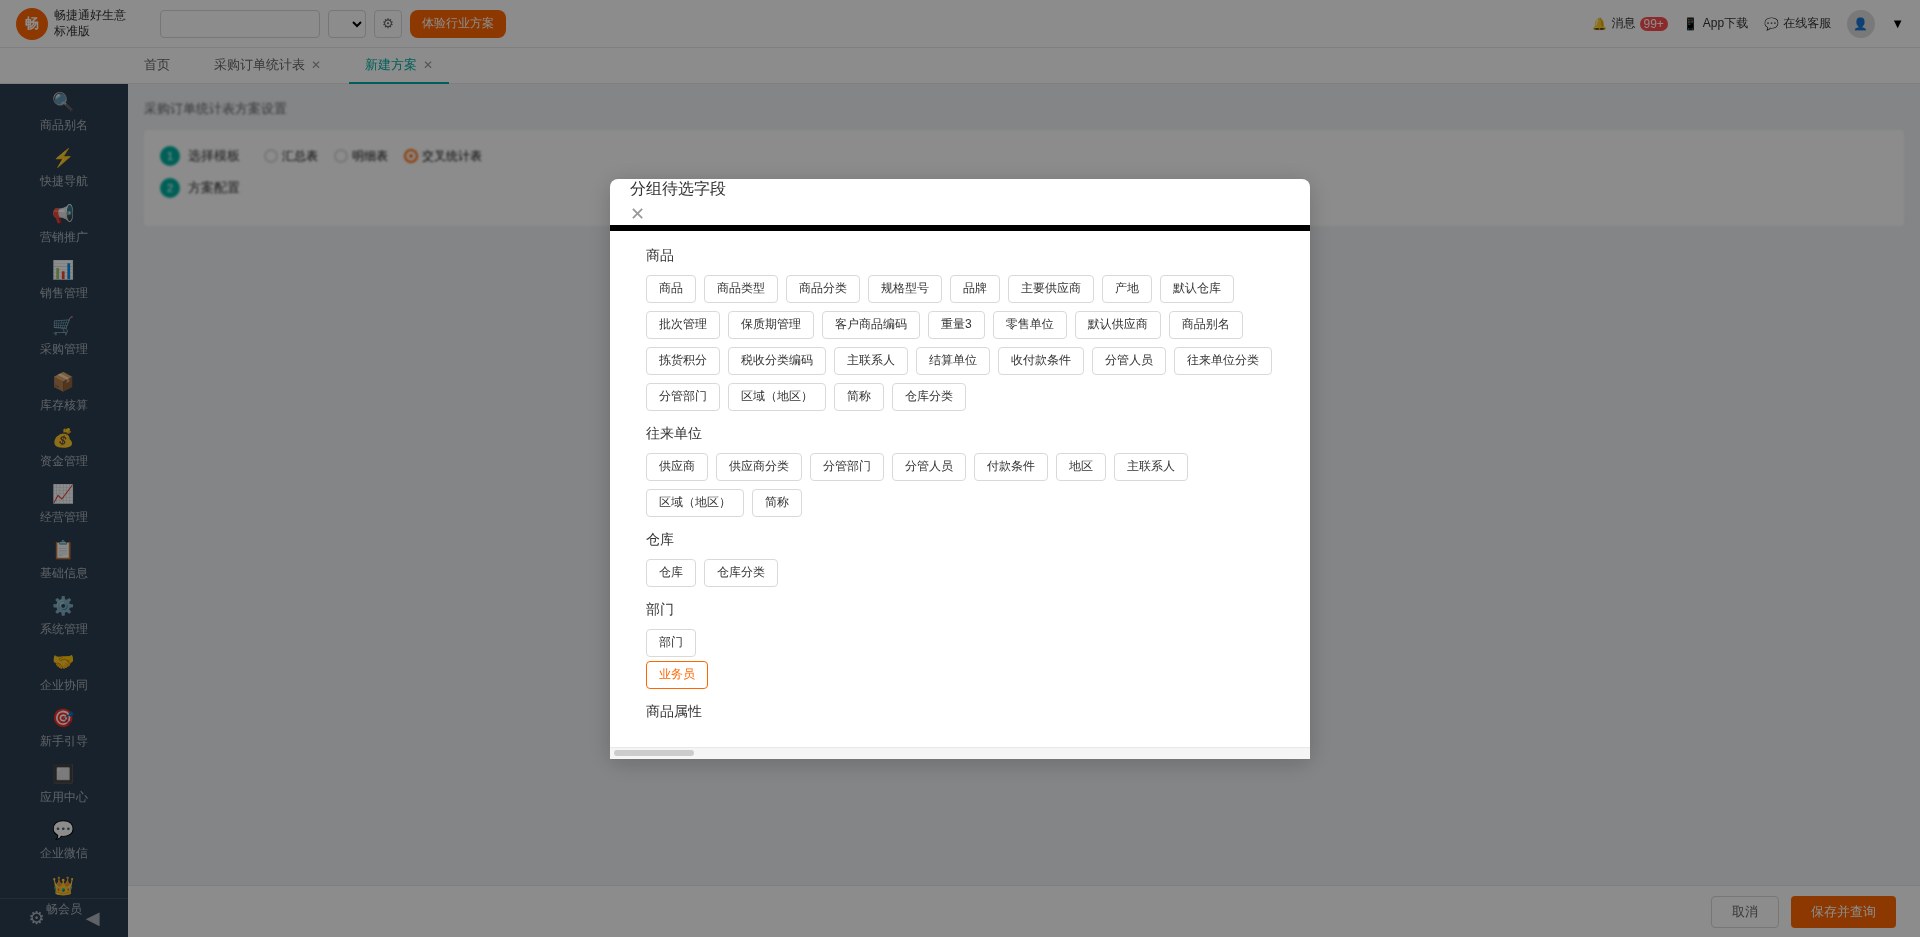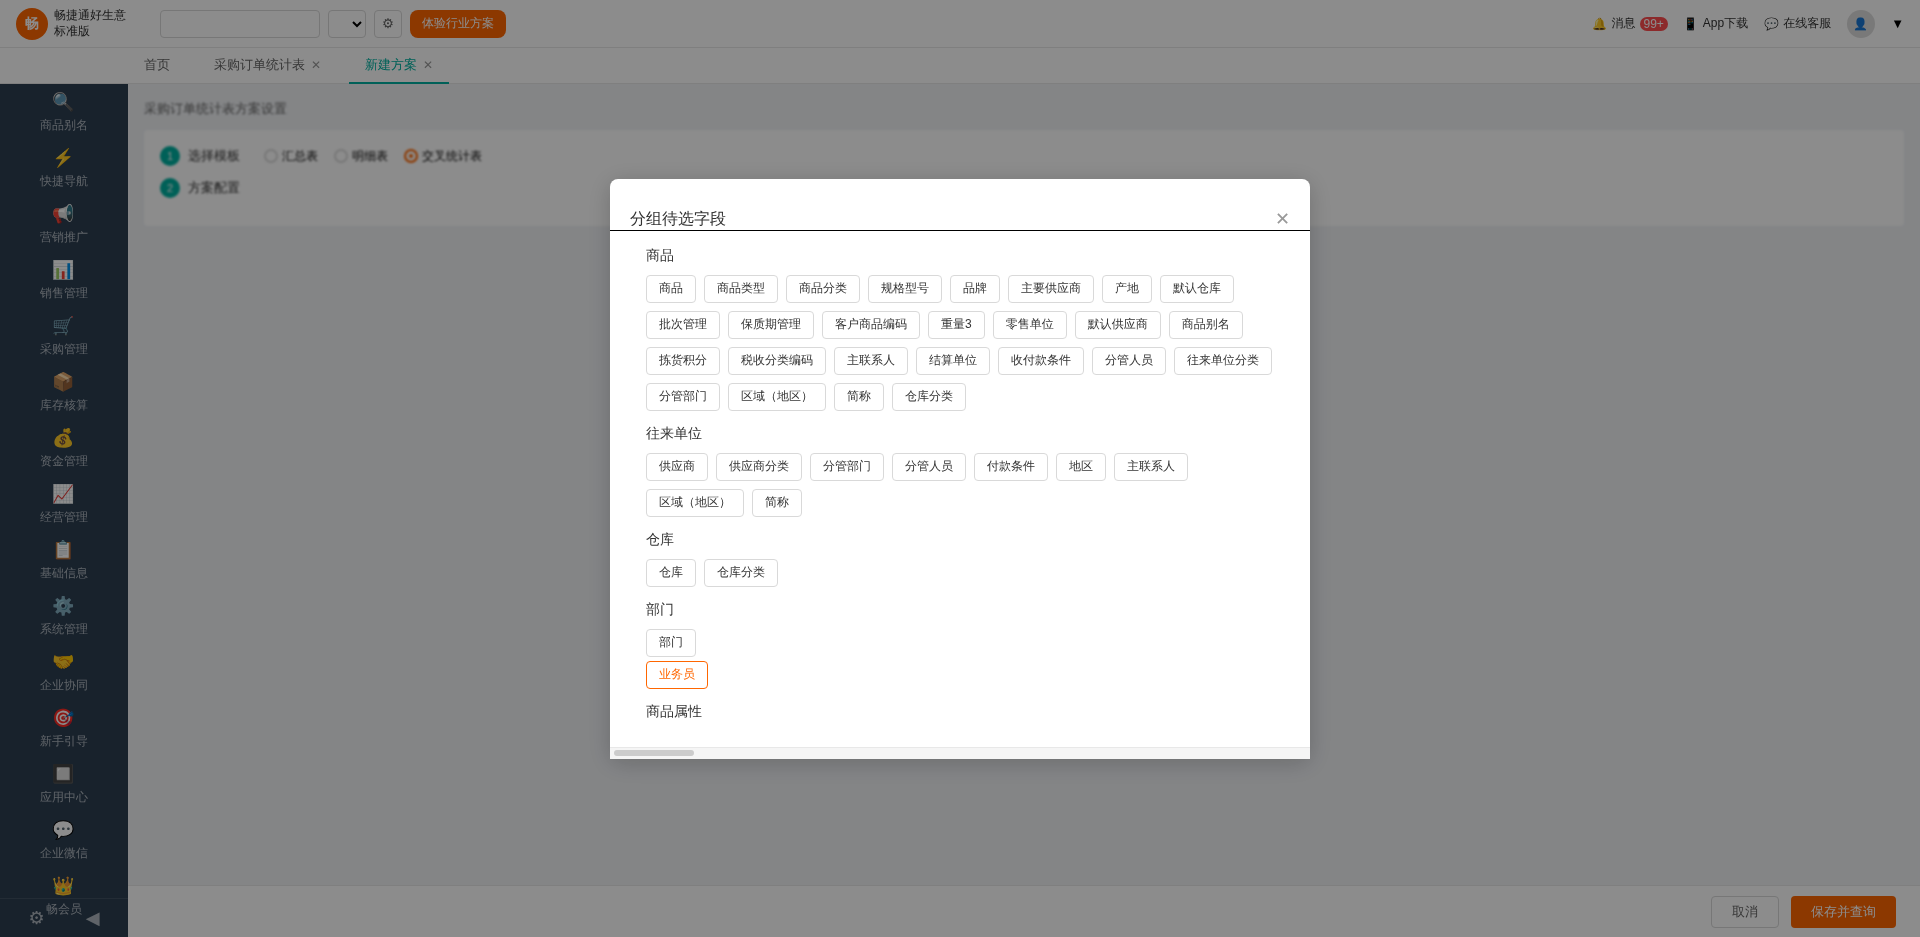--- a/index.html
+++ b/index.html
@@ -218,23 +218,24 @@
       background: white;
       border-radius: 8px;
       width: 700px;
       max-height: 600px;
       display: flex; flex-direction: column;
       box-shadow: 0 4px 24px rgba(0,0,0,0.2);
     }
     .dialog-header {
       height: 52px;
       padding: 0 20px;
-      display: flex; align-items: flex-end; justify-content: space-between;
-      border-bottom: 1px solid #000000;
+      display: flex; align-items: flex-start; justify-content: space-between;
+      border-bottom: 6px solid #000000;
       flex-shrink: 0;
+      flex-direction: column;
     }
     .dialog-title {
       font-size: 16px; font-weight: 500; color: #333;
     }
     .dialog-close {
       font-size: 18px; color: #999; cursor: pointer;
     }
     .dialog-body {
       flex: 1;
       overflow-y: auto;

